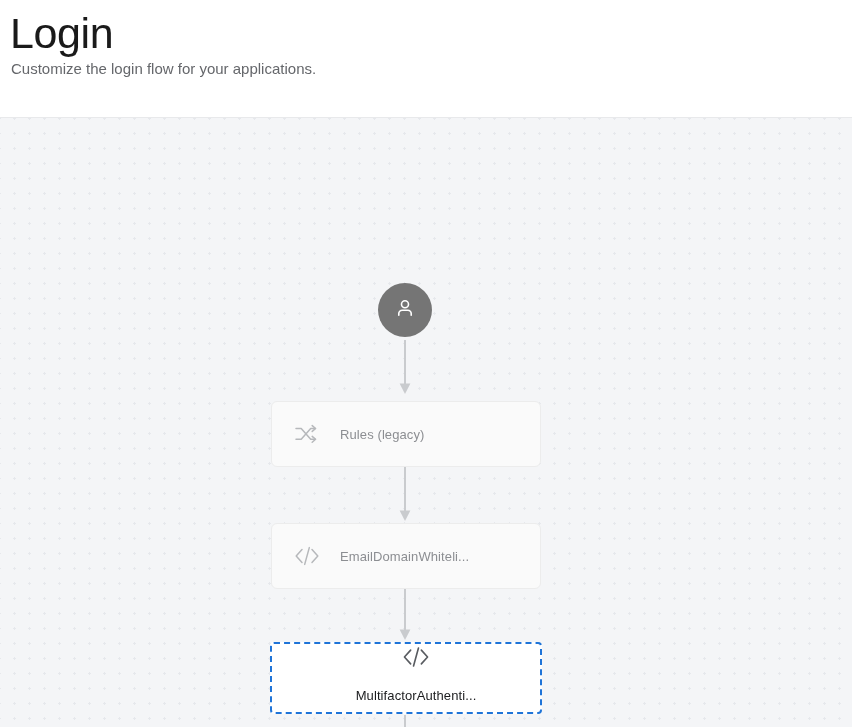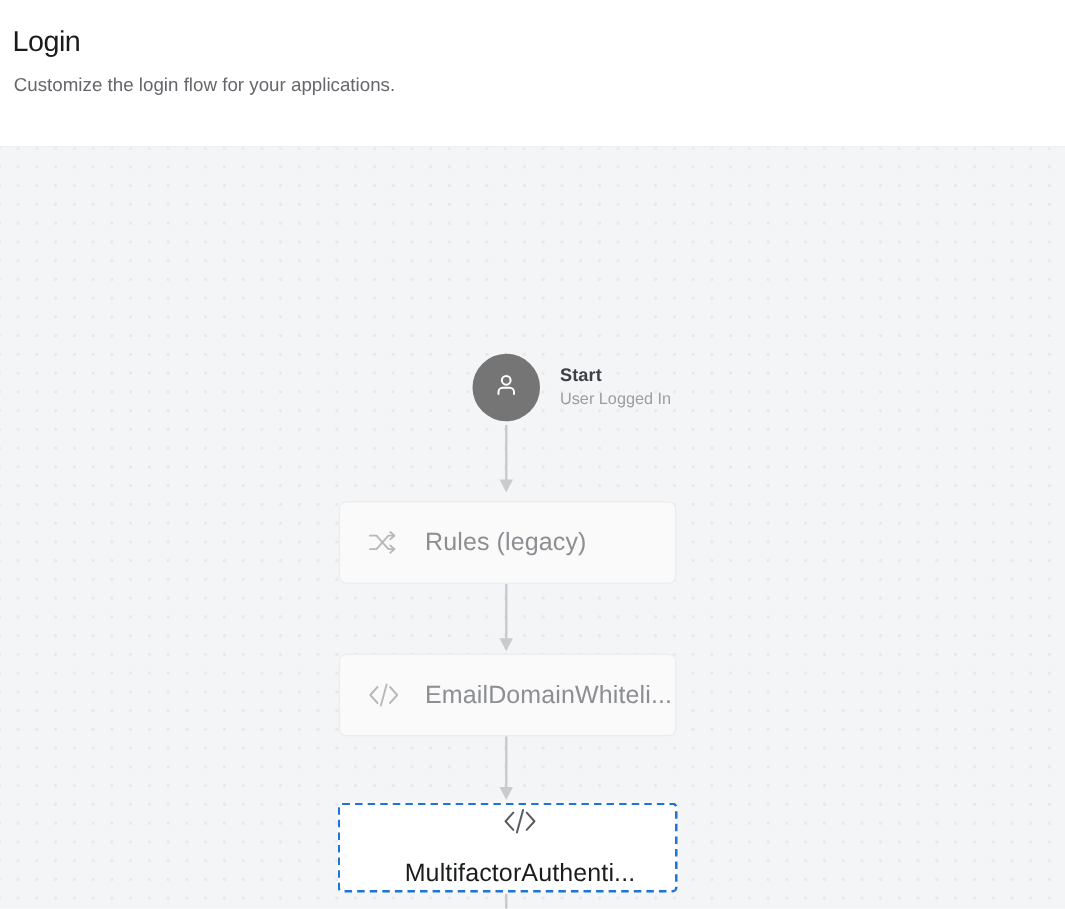--- a/index.html
+++ b/index.html
@@ -17,21 +17,21 @@
 
   
   .page-header {
     height: 118px;
     box-sizing: border-box;
     background: #ffffff;
     border-bottom: 1px solid #e8e9eb;
     padding: 8px 0 0 10px;
   }
   .page-title {
-    font-size: 23px;
+    font-size: 43px;
     font-weight: 400;
     color: #1a1a1a;
     letter-spacing: -0.4px;
     margin: 0;
     line-height: 50px;
   }
   .page-subtitle {
     font-size: 15px;
     color: #65676b;
     margin: 2px 0 0 1px;
@@ -116,21 +116,21 @@
   .action-card .card-icon {
     flex: 0 0 auto;
     width: 30px;
     height: 26px;
     display: flex;
     align-items: center;
     justify-content: center;
     color: #b6b8bb;
   }
   .action-card .card-label {
-    font-size: 20px;
+    font-size: 13px;
     color: #8c8e92;
     letter-spacing: 0.1px;
     white-space: nowrap;
     overflow: hidden;
   }
 
   .action-card.selected {
     background: #ffffff;
     border: 2px dashed #1f74d8;
     border-radius: 4px;
@@ -156,24 +156,20 @@
   <div class="flow-stack">
 
     <div class="terminal-node" style="left:378px; top:165px;">
       <div class="terminal-circle">
         <span>
           <svg width="24" height="24" viewBox="0 0 24 24" fill="none" stroke="#ffffff" stroke-width="1.6" stroke-linecap="round" stroke-linejoin="round">
             <circle cx="12" cy="8.2" r="3.5"></circle>
             <path d="M5.8 19.2v-1.6a3.4 3.4 0 0 1 3.4-3.4h5.6a3.4 3.4 0 0 1 3.4 3.4v1.6"></path>
           </svg>
         </span>
-      </div>
-      <div class="terminal-labels">
-        <span class="terminal-title">Start</span>
-        <span class="terminal-sub">User Logged In</span>
       </div>
     </div>
 
     <div class="connector" style="left:398px; top:222px;">
       <svg width="14" height="56" viewBox="0 0 14 56">
         <line x1="7" y1="0" x2="7" y2="44" stroke="#c9cbce" stroke-width="2"></line>
         <polygon points="7,54 1.6,43.5 12.4,43.5" fill="#c9cbce"></polygon>
       </svg>
     </div>
 

